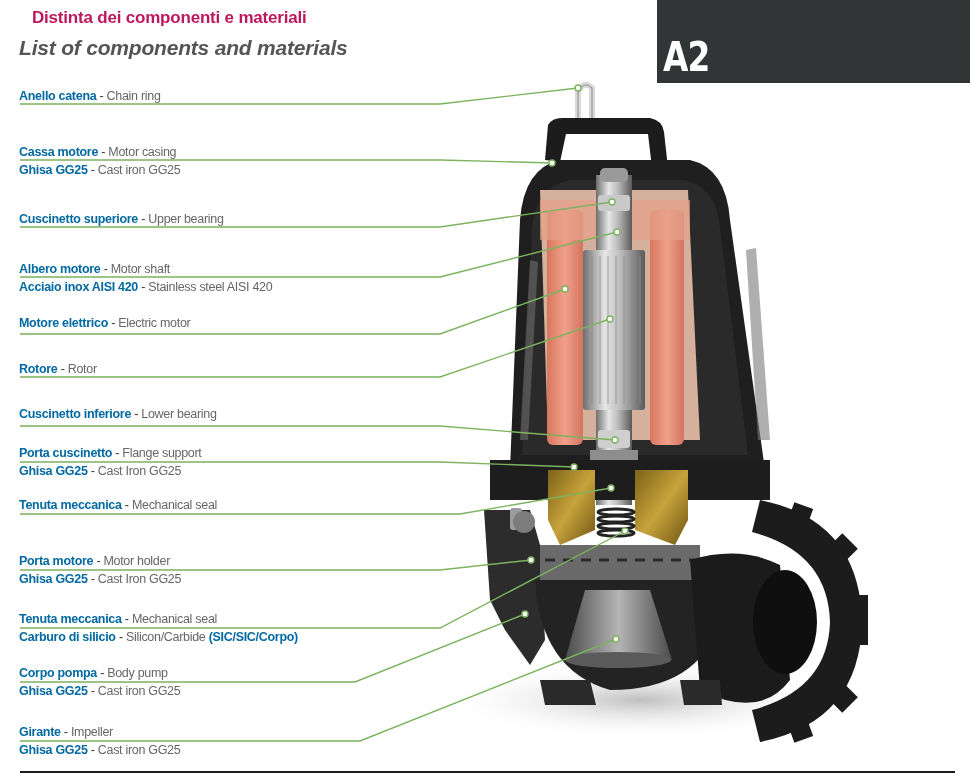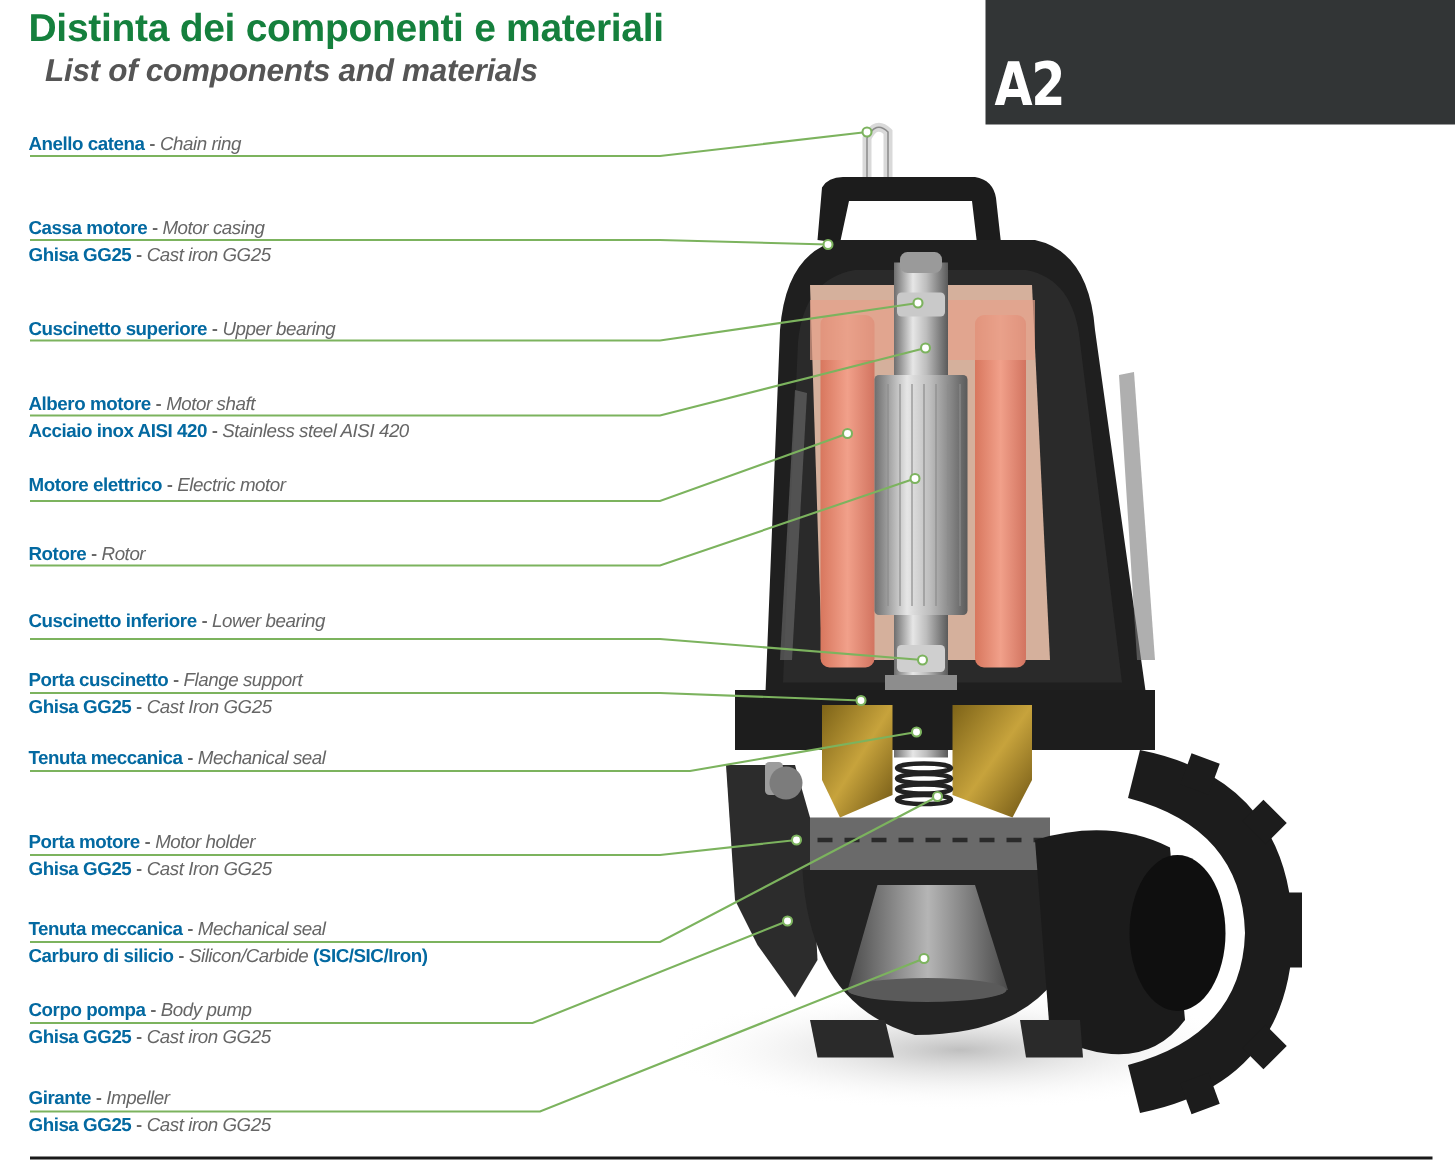--- a/index.html
+++ b/index.html
@@ -1,29 +1,29 @@
 <!DOCTYPE html>
 <html><head>
 <meta charset="utf-8">
 <style>
   html, body { margin:0; padding:0; background:#ffffff; }
   body { width:970px; height:776px; position:relative; overflow:hidden;
          font-family:"Liberation Sans", "DejaVu Sans", sans-serif; color:#1a1a1a; }
-  .title { position:absolute; left:19px; top:5px; font-size:26px; font-weight:bold;
-           color:#15803d; letter-spacing:-0.2px; line-height:26px; }
-  .subtitle { position:absolute; left:30px; top:35px; font-size:21px; font-weight:bold;
+  .title { position:absolute; left:32px; top:5px; font-size:17px; font-weight:bold;
+           color:#be185d; letter-spacing:-0.2px; line-height:26px; }
+  .subtitle { position:absolute; left:19px; top:35px; font-size:21px; font-weight:bold;
               font-style:italic; color:#555; letter-spacing:-0.2px; line-height:26px; }
   .badge { position:absolute; left:657px; top:0; width:356px; height:83px; background:#323536;text-align:right; }
   .badge-text { position:absolute; left:6px; bottom:6px; color:#fff; font-size:40px;
                 font-weight:bold; letter-spacing:-1px; line-height:40px;
                 font-family:"DejaVu Sans", sans-serif; transform:scaleX(0.82); transform-origin:left bottom; }
   .entry { position:absolute; left:19px; font-size:12.5px; line-height:14px; white-space:nowrap;
            letter-spacing:-0.3px; }
   .entry .l1, .entry .l2 { display:block; height:18px; line-height:18px; }
-  .entry .it, .entry .en { font-style:italic; color:#666; }
+  .entry .it, .entry .en { color:#666; }
   .entry .nm { font-weight:bold; color:#0369a1; }
   .entry .dash { color:#333; }
   svg.overlay { position:absolute; left:0; top:0; }
   .bottom-rule { position:absolute; left:20px; top:771px; width:935px; height:2px; background:#1a1a1a; }
 </style>
 </head>
 <body>
 
 <div class="title">Distinta dei componenti e materiali</div>
 <div class="subtitle">List of components and materials</div>
@@ -198,21 +198,21 @@
 </div>
 <div class="entry" style="top:496px">
   <span class="l1"><span class="nm">Tenuta meccanica</span><span class="dash"> - </span><span class="en">Mechanical seal</span></span>
 </div>
 <div class="entry" style="top:552px">
   <span class="l1"><span class="nm">Porta motore</span><span class="dash"> - </span><span class="en">Motor holder</span></span>
   <span class="l2"><span class="nm">Ghisa GG25</span><span class="dash"> - </span><span class="en">Cast Iron GG25</span></span>
 </div>
 <div class="entry" style="top:610px">
   <span class="l1"><span class="nm">Tenuta meccanica</span><span class="dash"> - </span><span class="en">Mechanical seal</span></span>
-  <span class="l2"><span class="nm">Carburo di silicio</span><span class="dash"> - </span><span class="en">Silicon/Carbide</span> <span class="nm">(SIC/SIC/Iron)</span></span>
+  <span class="l2"><span class="nm">Carburo di silicio</span><span class="dash"> - </span><span class="en">Silicon/Carbide</span> <span class="nm">(SIC/SIC/Corpo)</span></span>
 </div>
 <div class="entry" style="top:664px">
   <span class="l1"><span class="nm">Corpo pompa</span><span class="dash"> - </span><span class="en">Body pump</span></span>
   <span class="l2"><span class="nm">Ghisa GG25</span><span class="dash"> - </span><span class="en">Cast iron GG25</span></span>
 </div>
 <div class="entry" style="top:723px">
   <span class="l1"><span class="nm">Girante</span><span class="dash"> - </span><span class="en">Impeller</span></span>
   <span class="l2"><span class="nm">Ghisa GG25</span><span class="dash"> - </span><span class="en">Cast iron GG25</span></span>
 </div>
 

